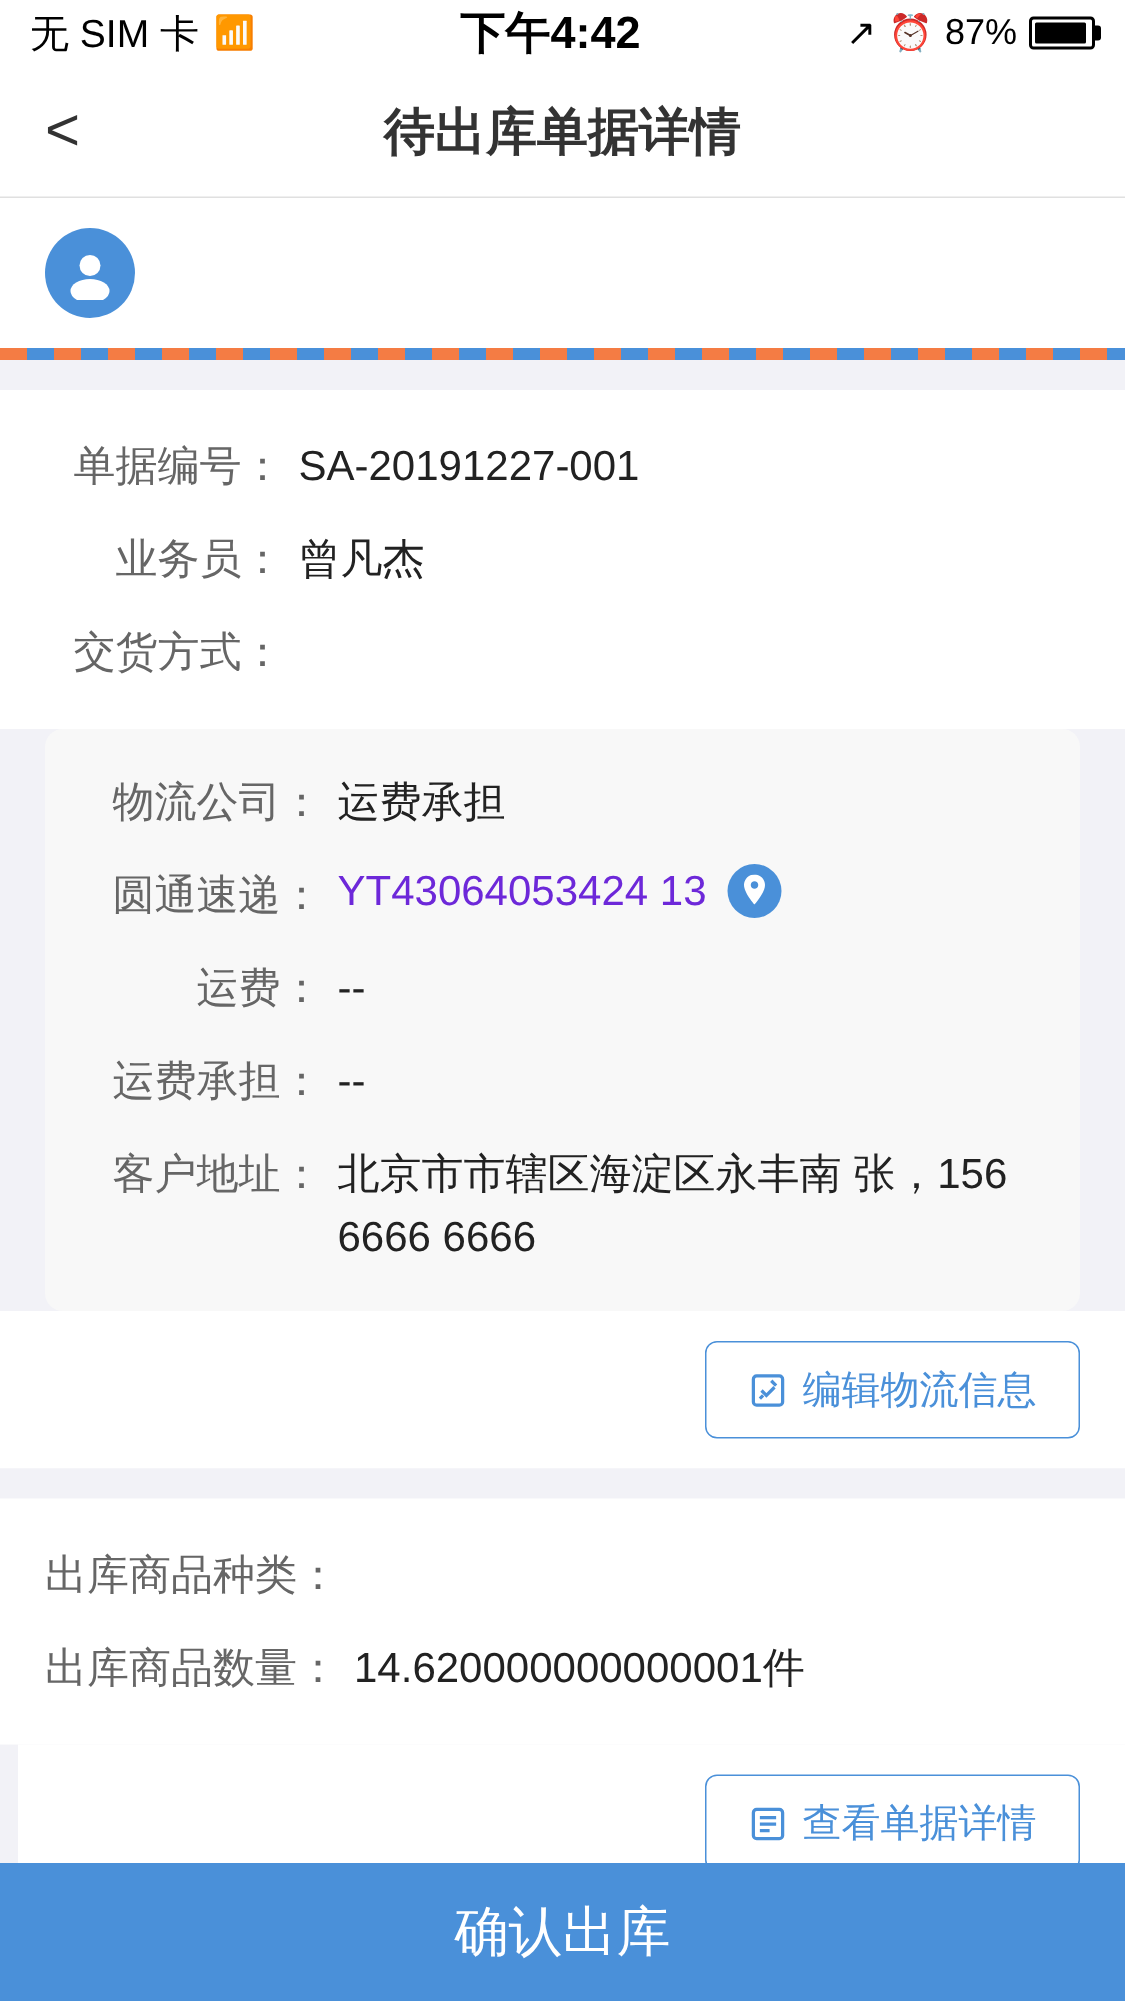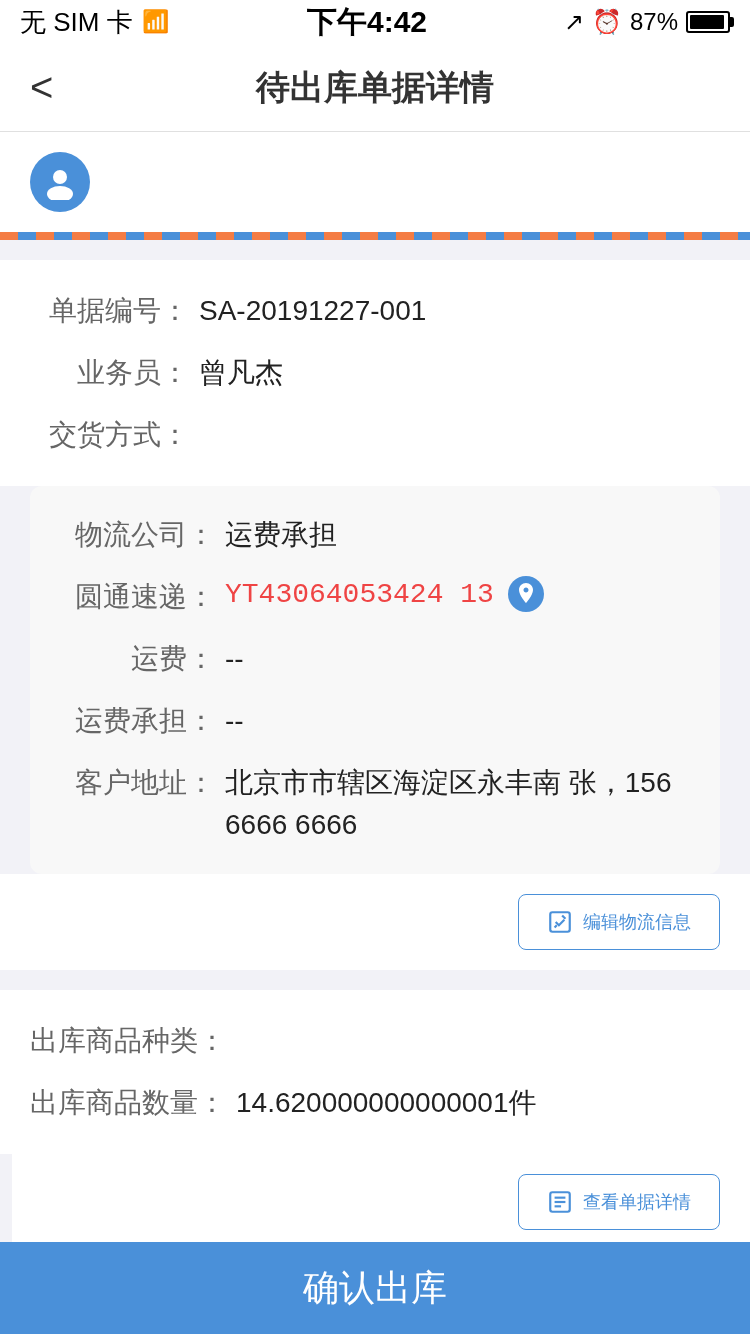--- a/index.html
+++ b/index.html
@@ -115,22 +115,21 @@
     }
     .info-value {
       color: #222;
       flex: 1;
       line-height: 1.5;
     }
     .info-value-with-icon {
       display: flex;
       align-items: center;
       gap: 14px;
-      color: #ef4444;
-      font-family: Liberation Mono, monospace;
+      color: #6d28d9;
     }
     .location-icon {
       width: 36px;
       height: 36px;
       background: #4a90d9;
       border-radius: 50%;
       display: flex;
       align-items: center;
       justify-content: center;
       color: white;
@@ -152,21 +151,21 @@
       justify-content: flex-end;
       padding: 20px 30px;
       background: #fff;
     }
     .btn-outline {
       border: 1px solid #4a90d9;
       color: #4a90d9;
       background: #fff;
       border-radius: 8px;
       padding: 14px 28px;
-      font-size: 18px;
+      font-size: 26px;
       display: flex;
       align-items: center;
       gap: 10px;
       cursor: pointer;
     }
 
     
     .section-divider {
       height: 20px;
       background: #f2f2f7;

